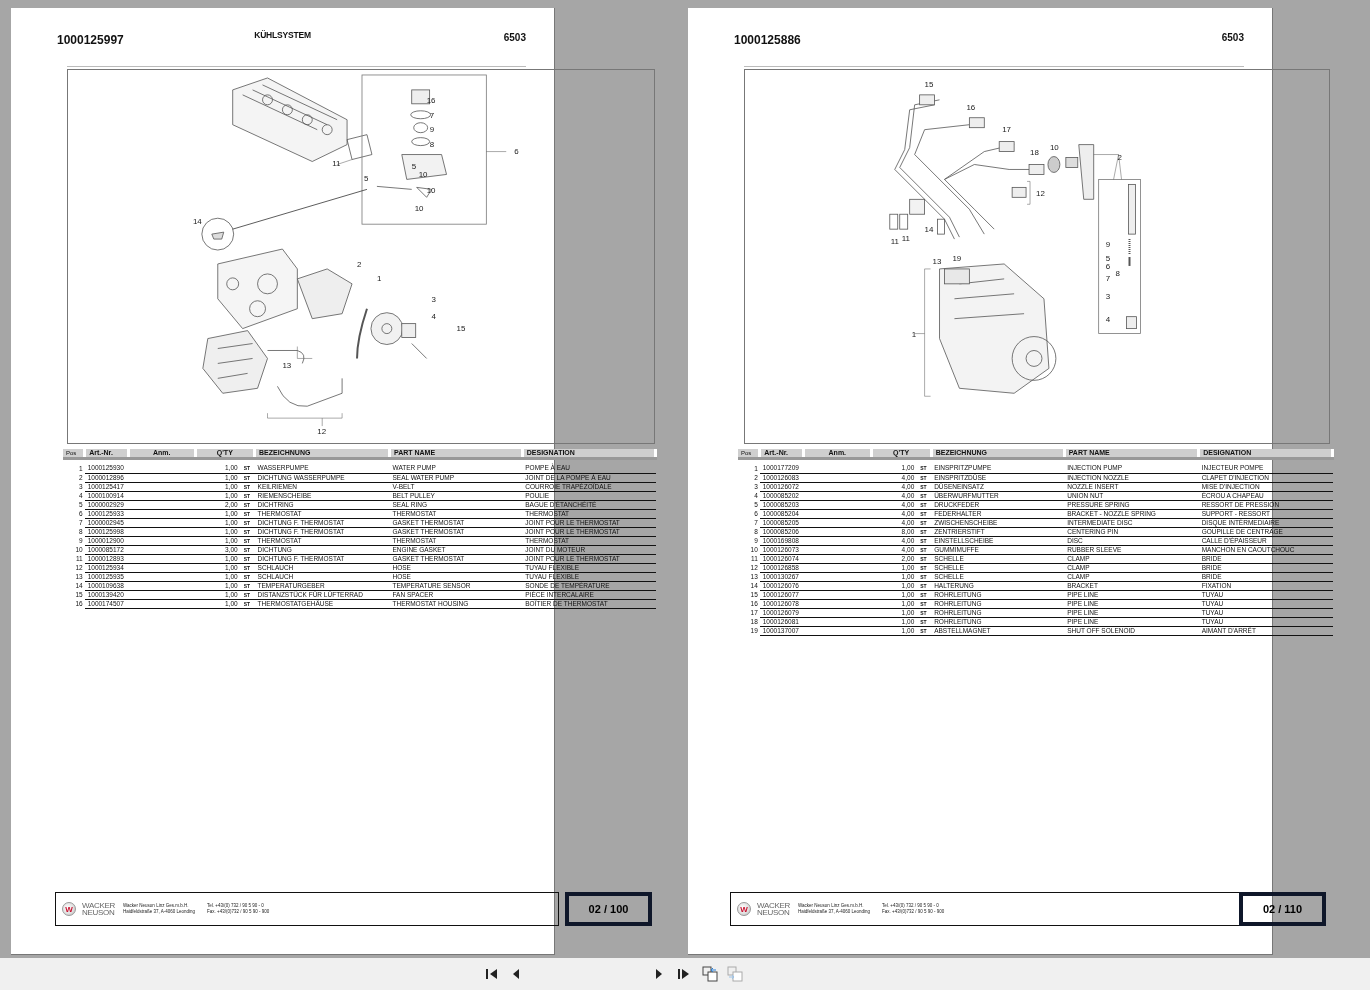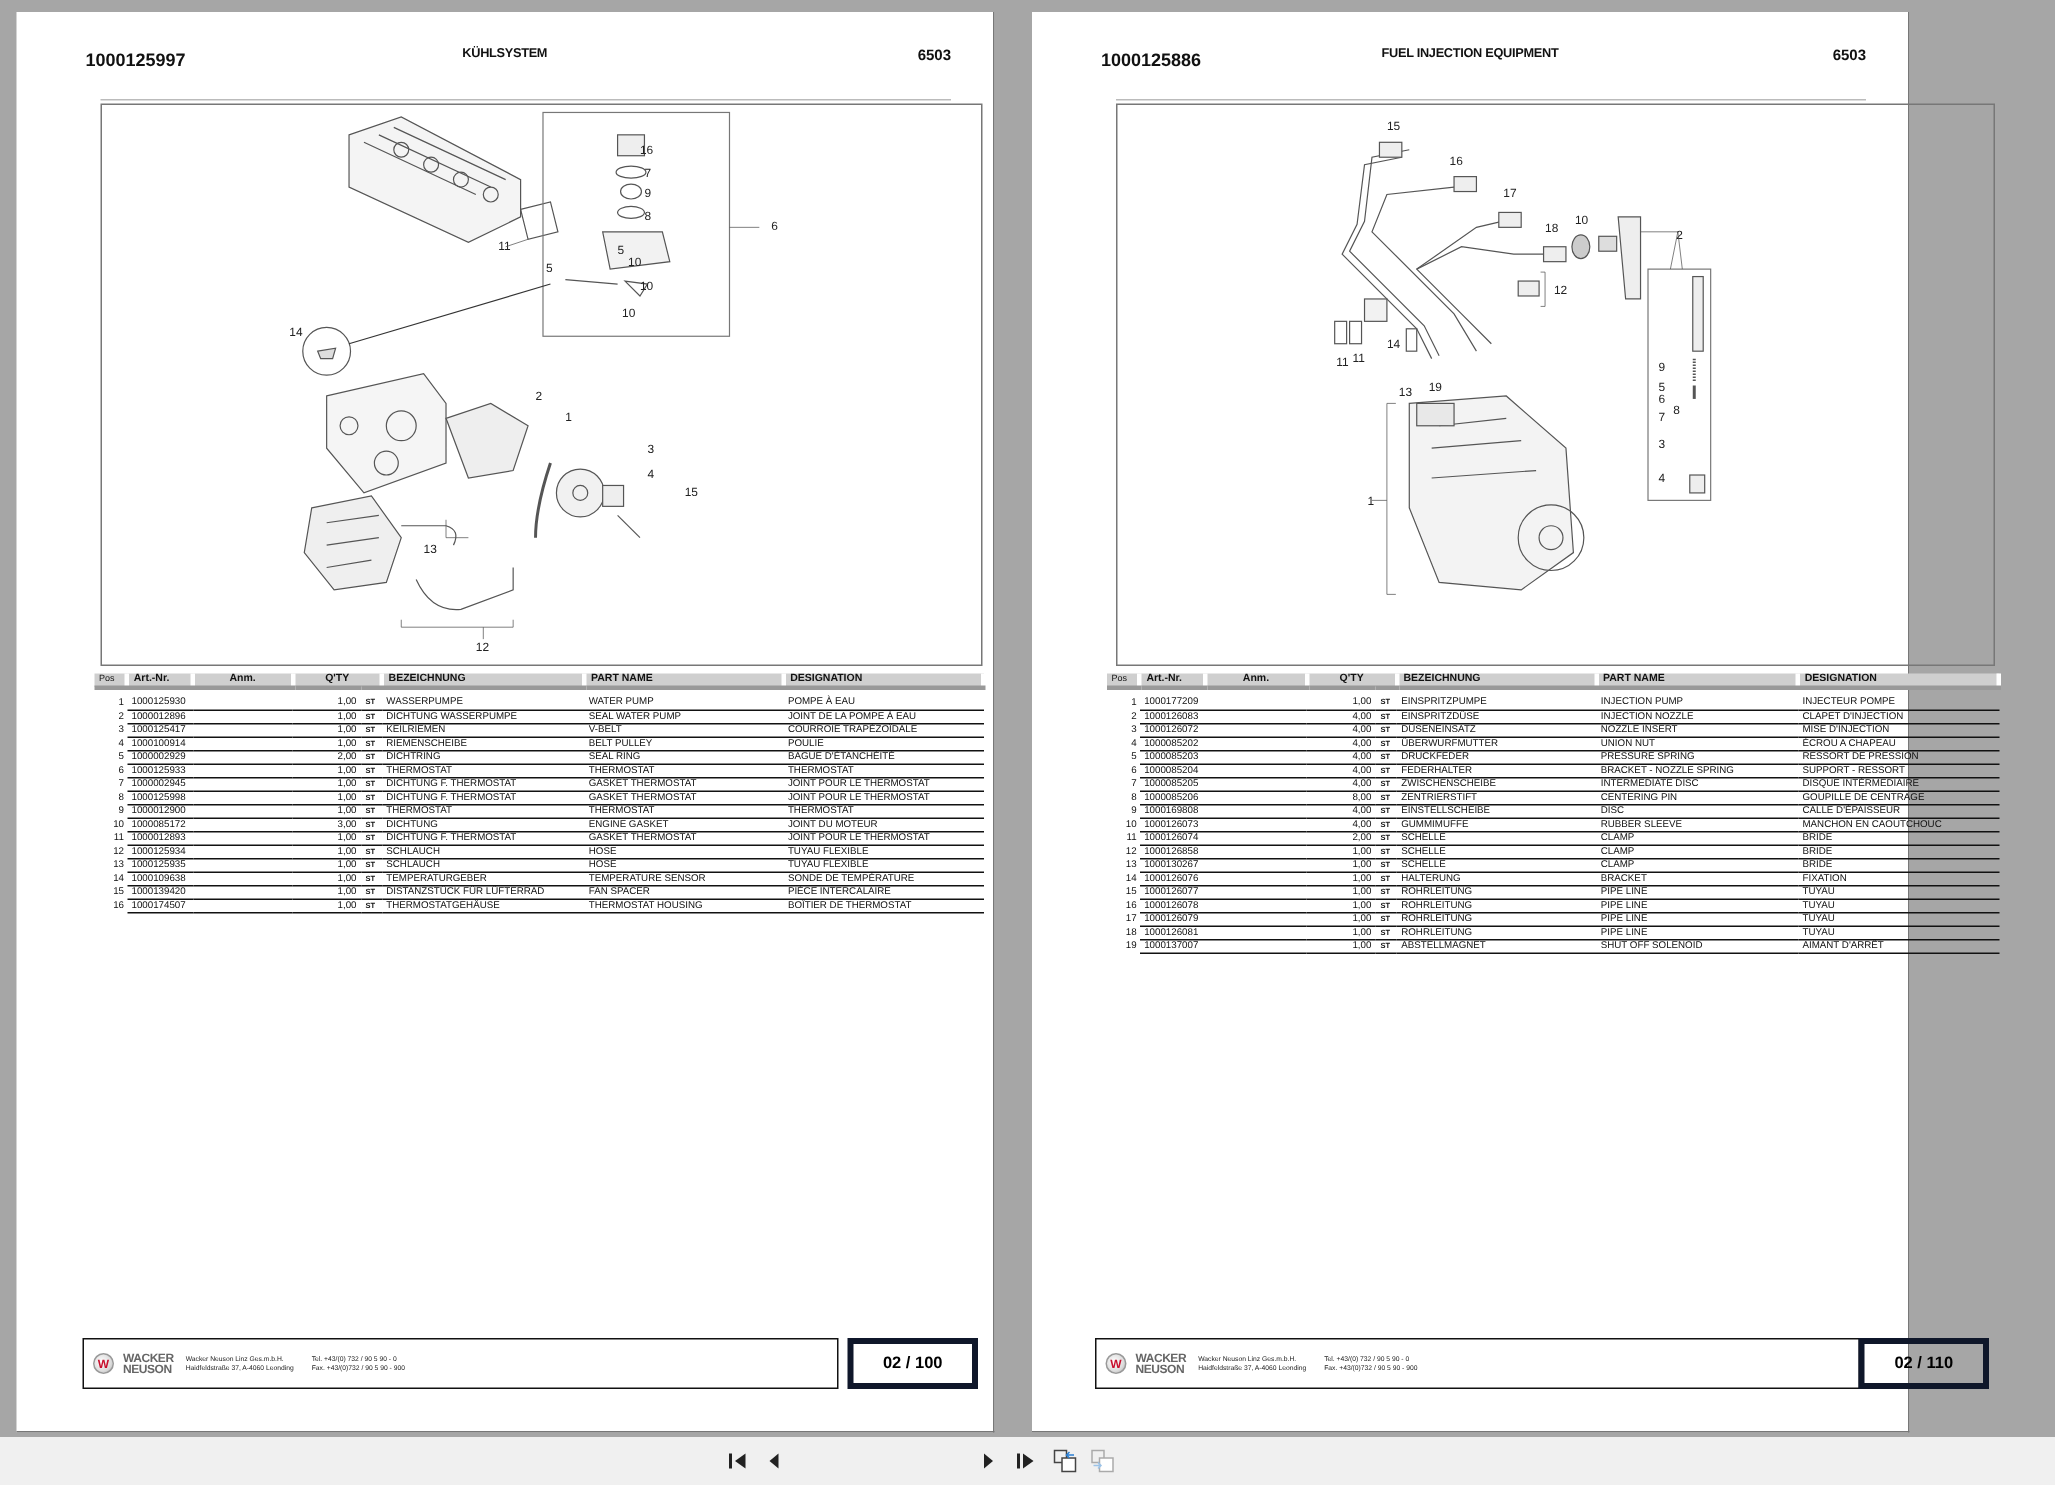--- a/index.html
+++ b/index.html
@@ -1,18 +1,18 @@
 <!DOCTYPE html>
 <html><head>
 <meta charset="utf-8">
 <style>
   * { box-sizing: border-box; margin: 0; padding: 0; }
   html, body { width: 1370px; height: 990px; overflow: hidden; background: #a6a6a6; font-family: "Liberation Sans", sans-serif; }
   .viewer { position: absolute; left: 0; top: 0; width: 1370px; height: 958px; background: #a6a6a6; }
-  .page { position: absolute; top: 8px; width: 652px; height: 947px; background: #fff; border-right: 1px solid #777; border-bottom: 1px solid #777; }
+  .page { position: absolute; top: 8px; width: 544px; height: 947px; background: #fff; border-right: 1px solid #777; border-bottom: 1px solid #777; }
   .page.left { left: 11px; }
   .page.right { left: 688px; width: 585px; }
   .doc-no { position: absolute; top: 25px; left: 46px; font-size: 12px; font-weight: bold; color: #111; }
   .page-code { position: absolute; top: 24px; right: 28px; font-size: 10px; font-weight: bold; color: #111; }
   .titles { position: absolute; top: 22px; left: 0; width: 100%; text-align: center; font-size: 8.5px; font-weight: bold; line-height: 11px; color: #111; letter-spacing: -0.2px; }
   .title-rule { position: absolute; top: 58px; left: 56px; right: 28px; height: 1px; background: #bbb; }
   .diagram { position: absolute; top: 61px; left: 56px; width: 588px; height: 375px; border: 1px solid #777; overflow: hidden; }
   .page.right .diagram { left: 56px; width: 586px; }
   .diagram svg { width: 100%; height: 100%; }
   .callout { font-size: 8px; fill: #222; font-family: "Liberation Sans", sans-serif; }
@@ -23,21 +23,21 @@
   .parts-table th.amm { text-align: center; }
   .parts-table tr.spacer td { height: 6px; border: none; }
   .parts-table td { height: 9px; padding: 0 3px; border-bottom: 1px solid #111; white-space: nowrap; line-height: 8px; }
   .parts-table td.pos { text-align: right; border-bottom: none; padding-right: 2px; }
   .parts-table td.qty { text-align: right; }
   .parts-table td.unit { font-size: 5px; font-weight: bold; }
   .col-pos { width: 22px; } .col-art { width: 44px; } .col-amm { width: 70px; } .col-qty { width: 48px; } .col-bez { width: 137px; } .col-part { width: 137px; } .col-des { width: 136px; }
   .footer-box { position: absolute; top: 884px; left: 44px; width: 504px; height: 34px; border: 1px solid #111; display: flex; align-items: center; }
   .page.right .footer-box { left: 42px; width: 510px; }
   .logo-circle { width: 14px; height: 14px; border-radius: 50%; border: 1px solid #999; background: radial-gradient(circle at 40% 40%, #fff 0, #ddd 60%, #aaa 100%); margin-left: 6px; display: flex; align-items: center; justify-content: center; font-size: 8px; font-weight: bold; color: #c8102e; }
-  .logo-text { margin-left: 6px; font-size: 8px; font-weight: bold; line-height: 7px; color: #666; letter-spacing: -0.3px; }
+  .logo-text { margin-left: 6px; font-size: 8px; font-weight: normal; line-height: 7px; color: #666; letter-spacing: -0.3px; }
   .company { margin-left: 8px; font-size: 4.5px; line-height: 6px; color: #222; }
   .contact { margin-left: 12px; font-size: 4.5px; line-height: 6px; color: #222; }
   .page-num-box { position: absolute; top: 884px; left: 554px; width: 87px; height: 34px; border: 4px solid #0f172a; display: flex; align-items: center; justify-content: center; font-size: 11px; font-weight: bold; }
   .page.right .page-num-box { left: 551px; }
   .toolbar { position: absolute; left: 0; top: 958px; width: 1370px; height: 32px; background: #f0f0f0; }
   .tb-btn { position: absolute; top: 8px; width: 16px; height: 16px; display: flex; align-items: center; justify-content: center; cursor: pointer; }
 </style>
 </head>
 <body>
 
@@ -327,21 +327,20 @@
         <div>Tel. +43/(0) 732 / 90 5 90 - 0</div>
         <div>Fax. +43/(0)732 / 90 5 90 - 900</div>
       </div>
     </div>
     <div class="page-num-box">02 / 100</div>
   </div>
 
   <div class="page right">
     <div class="doc-no">1000125886</div>
     <div class="titles">
-      <div>FUEL INJECTION EQUIPMENT</div>
     </div>
     <div class="page-code">6503</div>
     <div class="title-rule"></div>
 
     <div class="diagram">
       <svg viewBox="0 0 586 375">
         <g stroke="#555" fill="none" stroke-width="0.8">
 
           <path d="M190 35 L165 40 L160 80 L150 100 L200 150 L210 170"></path>
           <path d="M195 30 L170 35 L165 78 L155 98 L205 148 L215 168"></path>

